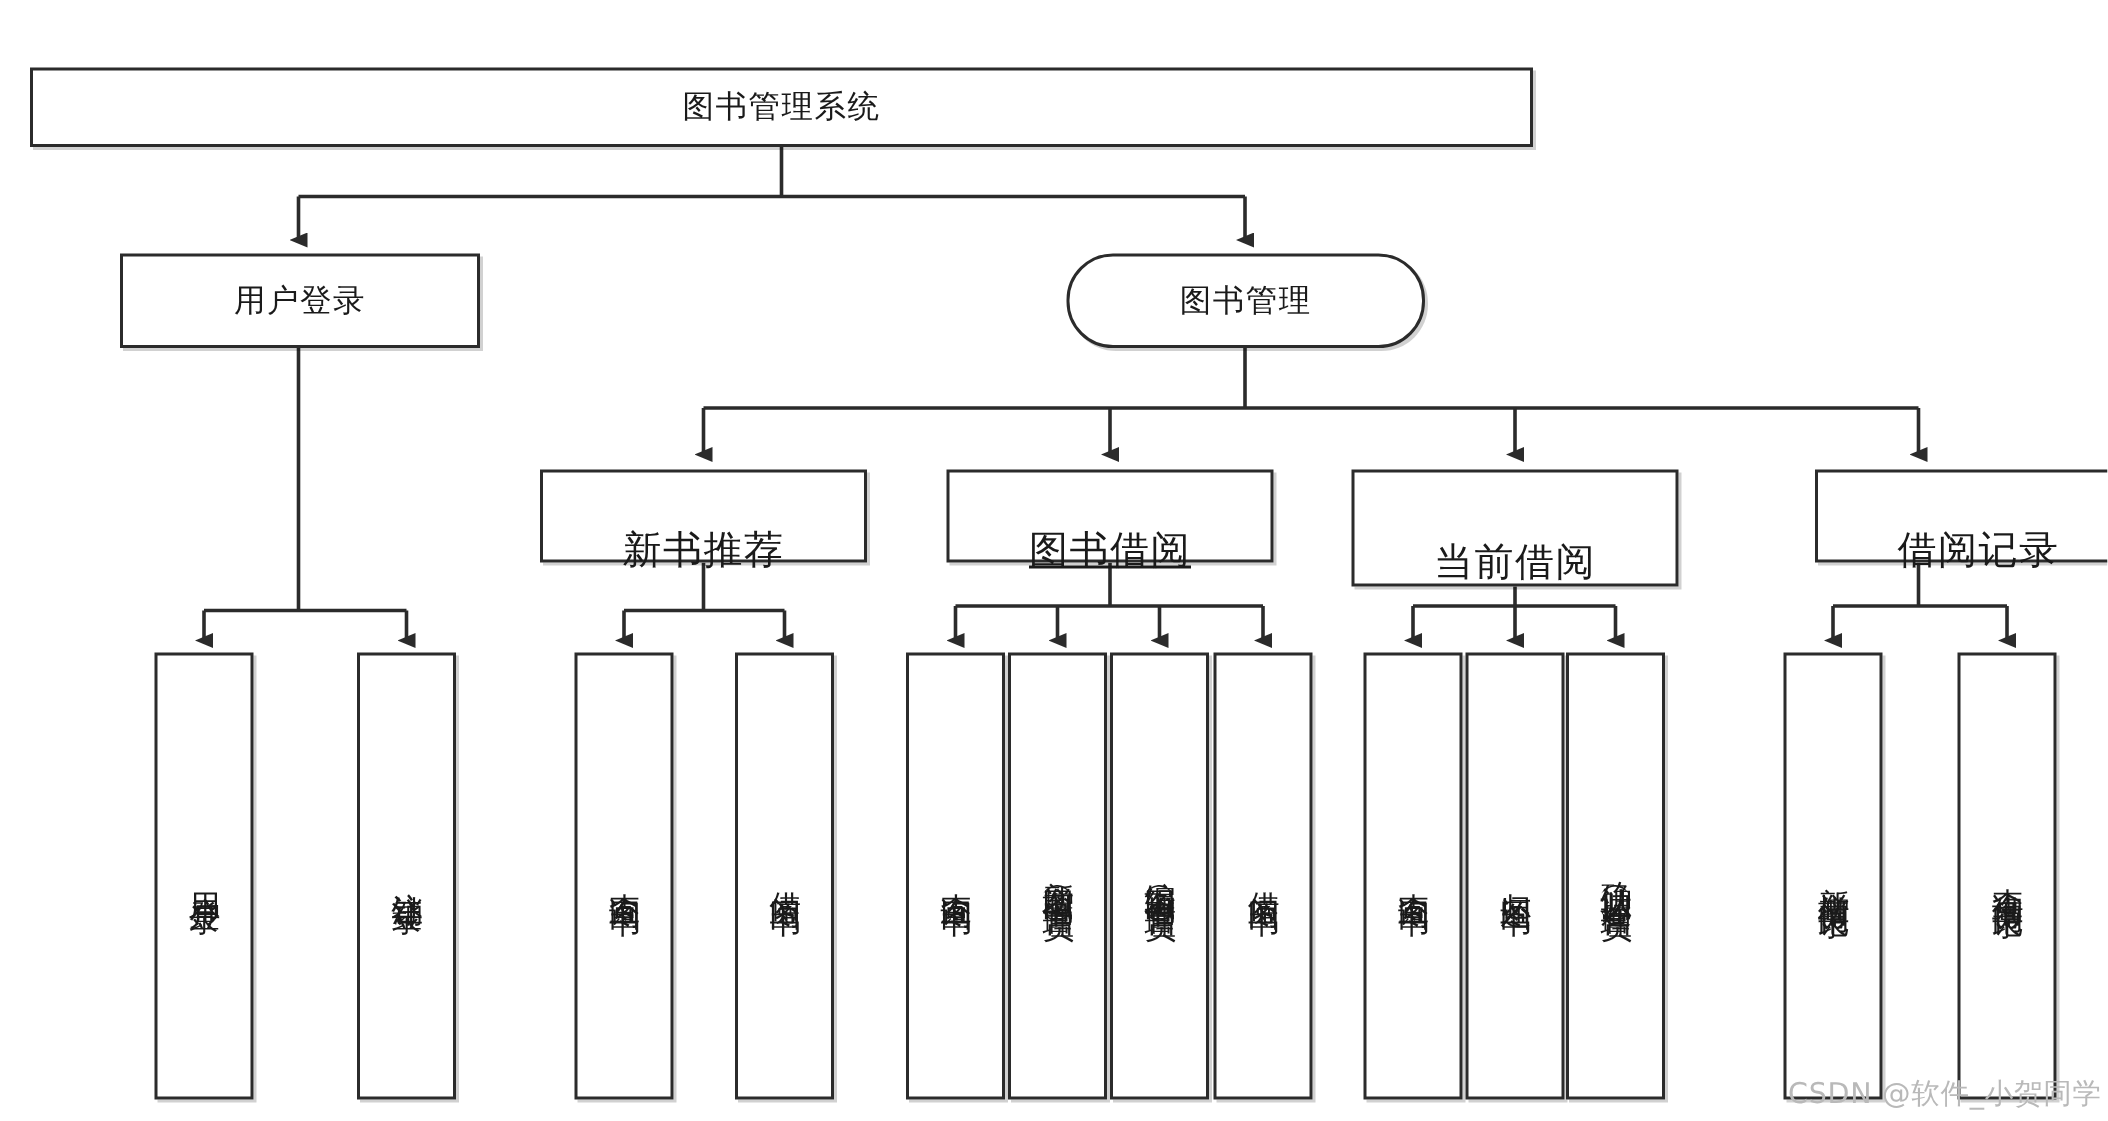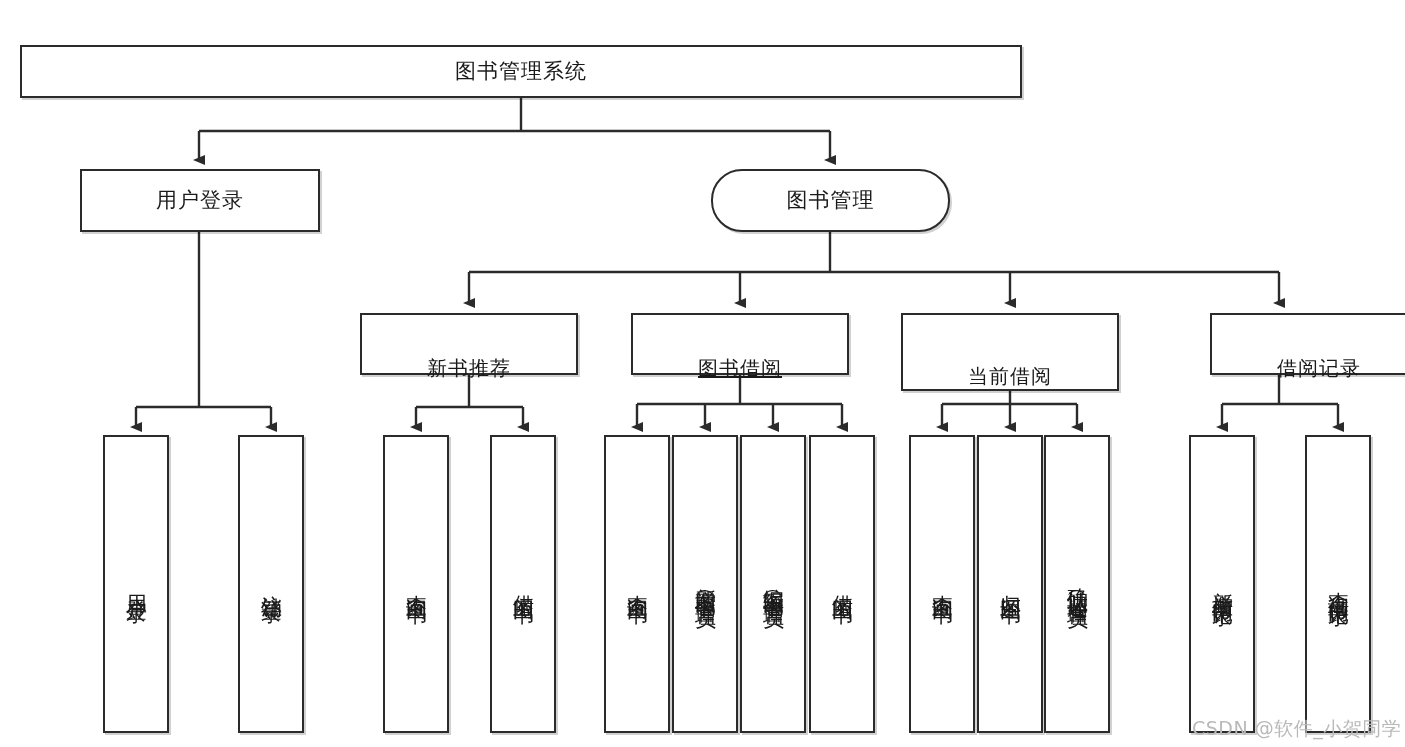--- a/index.html
+++ b/index.html
@@ -37,21 +37,21 @@
     box-shadow: 2px 2px 0 rgba(0,0,0,0.18);
   }
   .node .label {
     display: block;
     text-align: center;
     line-height: 1.12;
     letter-spacing: 1px;
   }
   .node-root .label { font-size: 21px; }
   .node-l2 .label { font-size: 21px; }
-  .node-l3 .label { font-size: 20px; margin-top: 48px; }
+  .node-l3 .label { font-size: 26px; margin-top: 48px; }
   .node-leaf {
     writing-mode: vertical-rl;
     text-orientation: upright;
   }
   .node-leaf .label {
     writing-mode: vertical-rl;
     text-orientation: upright;
     font-size: 21px;
     line-height: 1.0;
     letter-spacing: 3px;

